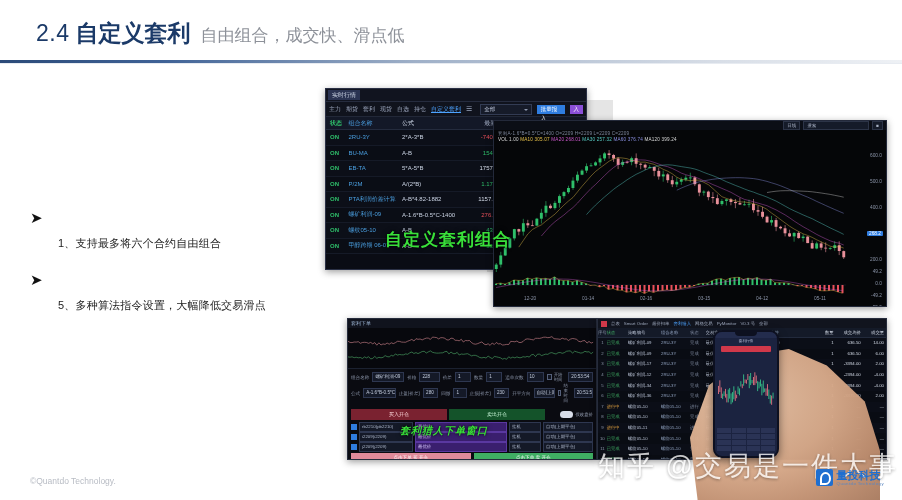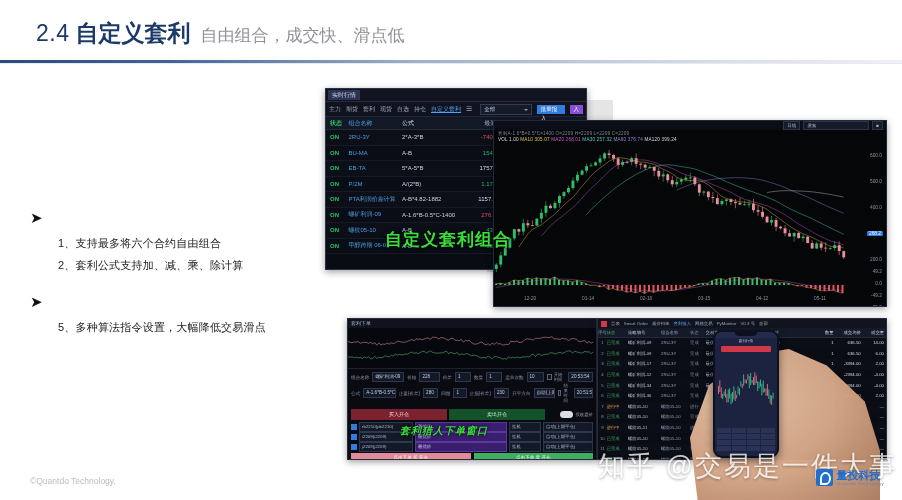--- a/index.html
+++ b/index.html
@@ -180,21 +180,20 @@
     <div class="hdr-rule"></div>
     <div class="hdr-rule2"></div>
   </div>
 
   <div class="bullets">
     <div>
       <div class="b-head">
         <span class="b-arrow">➤</span>
       </div>
       <div class="b-sub">1、支持最多将六个合约自由组合</div>
-      <div class="b-sub">2、套利公式支持加、减、乘、除计算</div>
     </div>
     <div class="b-group2">
       <div class="b-head">
         <span class="b-arrow">➤</span>
       </div>
       <div class="b-sub">5、多种算法指令设置，大幅降低交易滑点</div>
     </div>
   </div>
 
   <div class="ghost" style="left:585px;top:100px;width:28px;height:28px;"></div>

